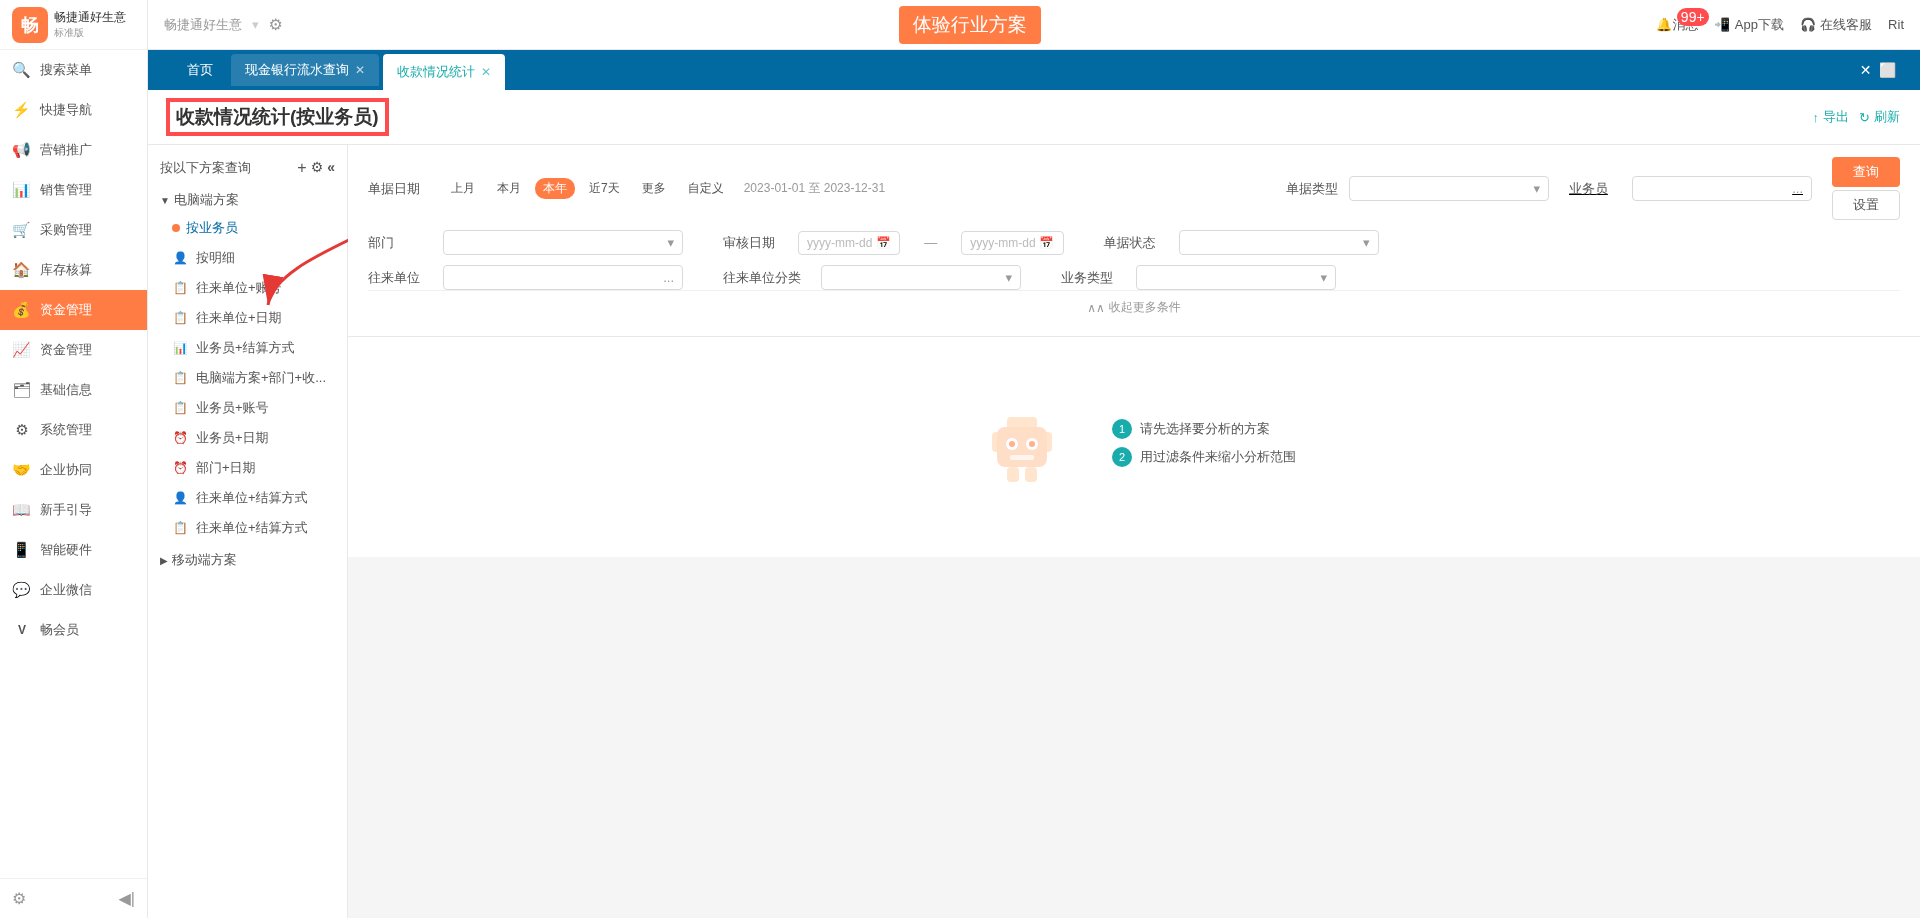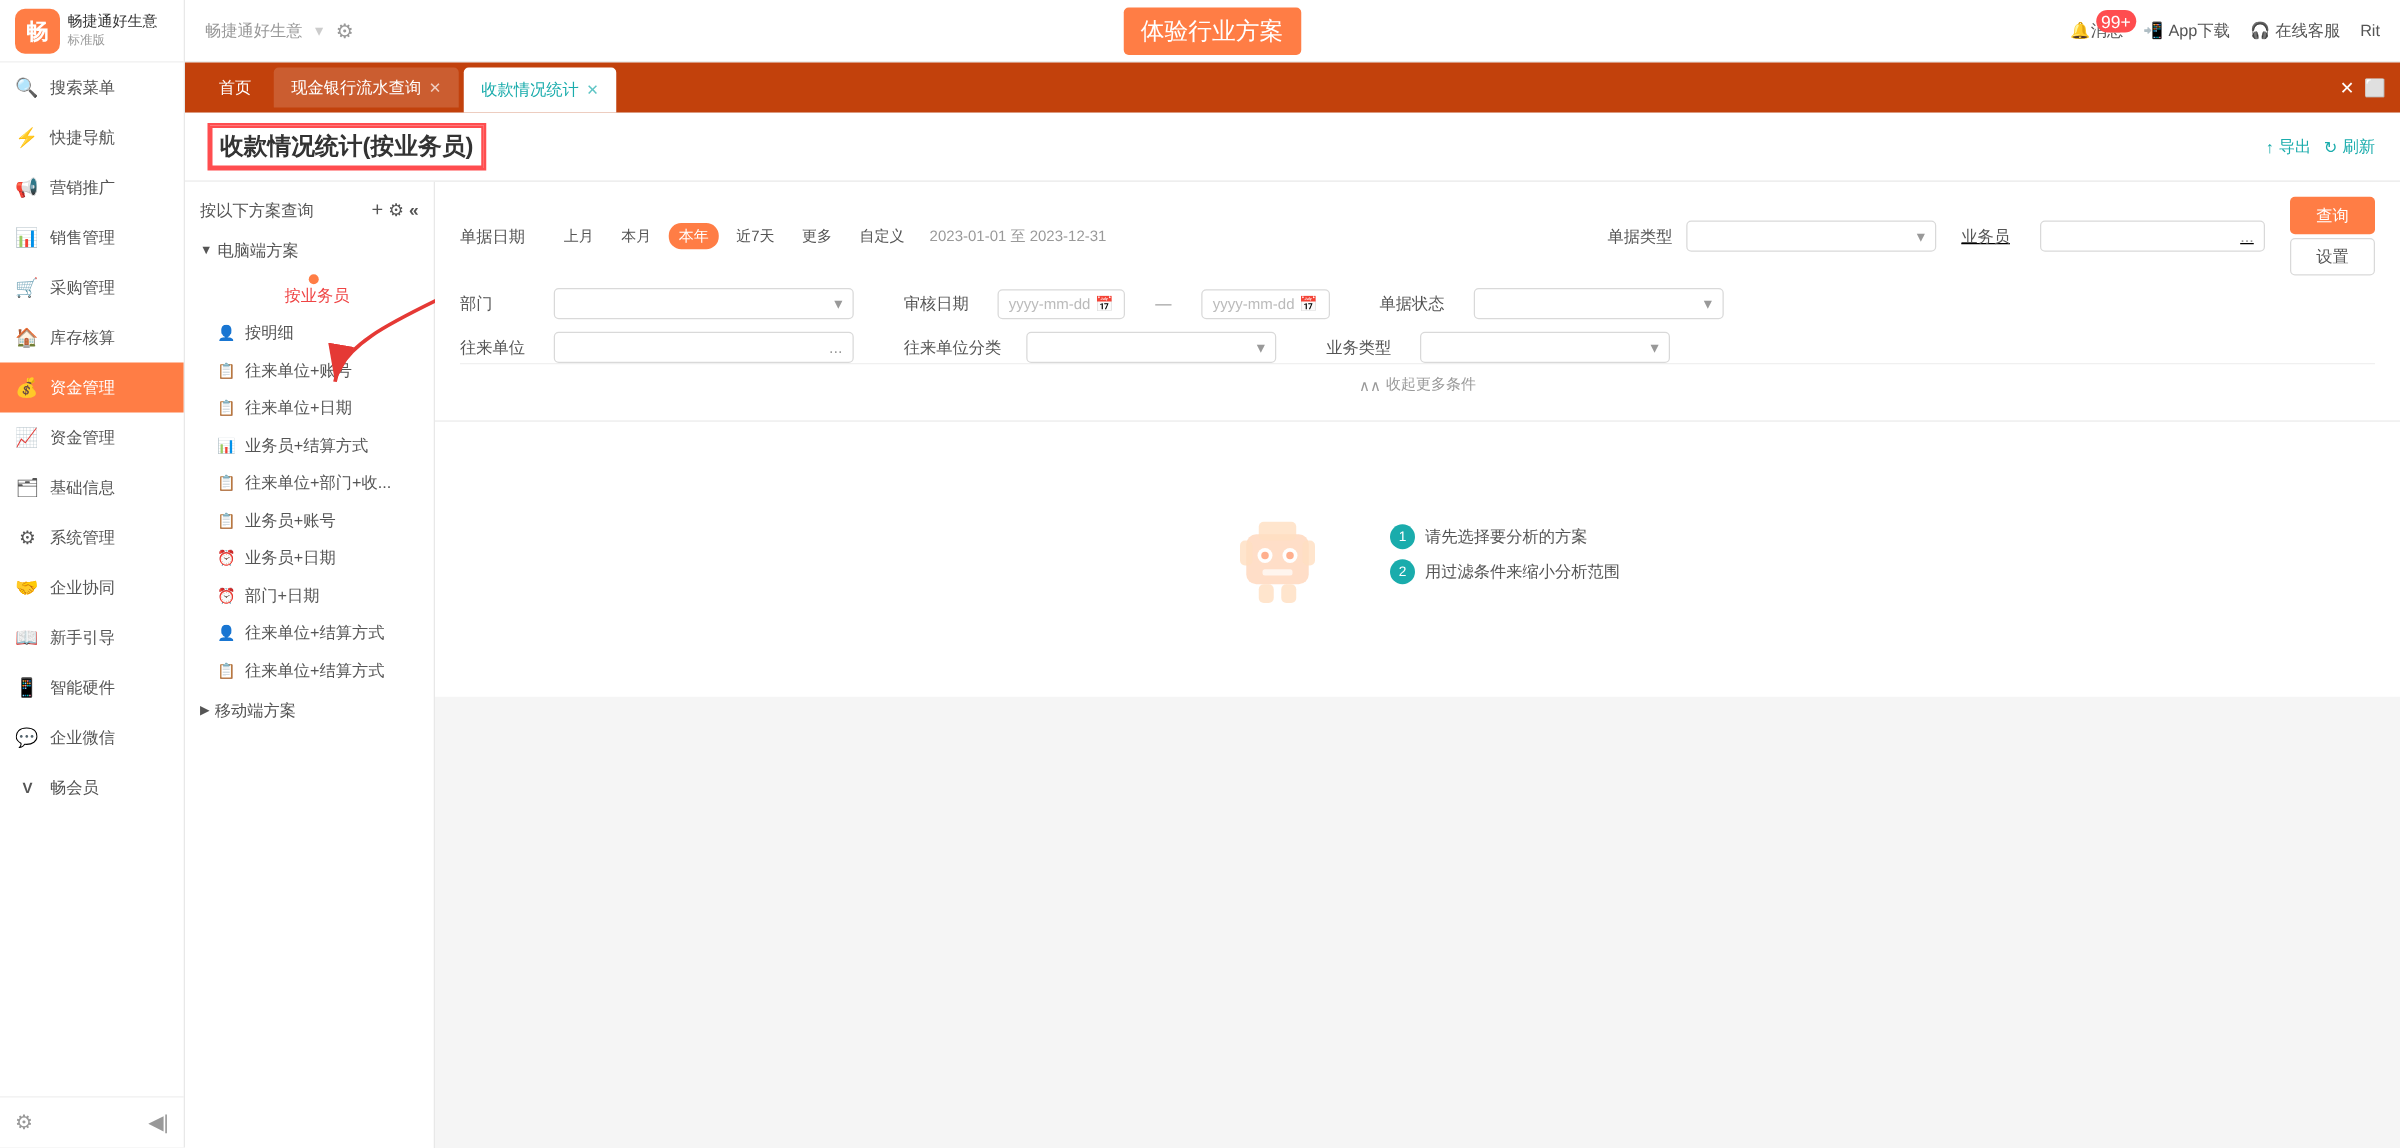--- a/index.html
+++ b/index.html
@@ -26,21 +26,21 @@
     .header-left { display: flex; align-items: center; gap: 10px; }
     .header-breadcrumb { color: #999; font-size: 13px; }
     .header-gear { color: #999; font-size: 16px; cursor: pointer; }
     .trial-btn { background: #ff7d45; color: white; border: none; border-radius: 4px; padding: 6px 14px; font-size: 19px; cursor: pointer; }
     .header-right { display: flex; align-items: center; gap: 16px; color: #555; font-size: 13px; }
     .msg-badge { position: relative; display: inline-flex; align-items: center; }
     .badge { background: #ff4d4f; color: white; border-radius: 10px; font-size: 14px; padding: 1px 4px; position: absolute; top: -8px; right: -10px; }
     .header-user { color: #555; }
 
     
-    .tab-bar { height: 40px; background: #c2410c; display: flex; align-items: stretch; padding: 0 11px; }
+    .tab-bar { height: 40px; background: #0369a1; display: flex; align-items: stretch; padding: 0 23px; }
     .tab-home { display: flex; align-items: center; padding: 0 16px; color: white; font-size: 13px; cursor: pointer; }
     .tab-item { display: flex; align-items: center; padding: 0 14px; color: white; font-size: 13px; cursor: pointer; background: rgba(255,255,255,0.15); margin: 4px 2px; border-radius: 4px 4px 0 0; }
     .tab-item.active { background: white; color: #1aacac; margin: 4px 2px 0; border-radius: 4px 4px 0 0; }
     .tab-close { margin-left: 6px; font-size: 12px; opacity: 0.7; }
     .tab-bar-right { margin-left: auto; display: flex; align-items: center; gap: 8px; color: white; font-size: 16px; }
 
     
     .page-content { flex: 1; overflow: auto; background: #f5f5f5; }
 
     
@@ -54,21 +54,21 @@
 
     
     .left-panel { width: 200px; background: white; border-right: 1px solid #e8e8e8; overflow-y: auto; padding: 8px 0; flex-shrink: 0; }
     .panel-header { display: flex; align-items: center; justify-content: space-between; padding: 6px 12px; color: #555; font-size: 13px; }
     .panel-header-icons { display: flex; gap: 4px; color: #999; }
     .panel-header-icons span { cursor: pointer; font-size: 14px; }
     .panel-section { margin: 4px 0; }
     .panel-section-title { display: flex; align-items: center; padding: 4px 12px; color: #555; font-size: 13px; cursor: pointer; }
     .panel-section-title .arrow { margin-right: 4px; font-size: 10px; }
     .panel-item { display: flex; align-items: center; padding: 6px 12px 6px 24px; color: #555; font-size: 13px; cursor: pointer; }
-    .panel-item.active { color: #ef4444; flex-direction: column; }
+    .panel-item.active { color: #0369a1; }
     .panel-item .item-icon { width: 18px; height: 18px; margin-right: 6px; display: flex; align-items: center; justify-content: center; font-size: 12px; color: #999; flex-shrink: 0; }
     .active-dot { width: 8px; height: 8px; background: #ff7d45; border-radius: 50%; margin-right: 6px; }
 
     
     .right-content { flex: 1; overflow: auto; }
 
     
     .filter-area { background: white; padding: 12px 20px; border-bottom: 1px solid #e8e8e8; }
     .filter-row { display: flex; align-items: center; gap: 20px; margin-bottom: 10px; }
     .filter-label { color: #555; font-size: 13px; white-space: nowrap; min-width: 55px; }
@@ -299,21 +299,21 @@
             <span>往来单位+日期</span>
           </div>
 
           <div class="panel-item">
             <span class="item-icon">📊</span>
             <span>业务员+结算方式</span>
           </div>
 
           <div class="panel-item">
             <span class="item-icon">📋</span>
-            <span>往来单位+部门+收...</span>
+            <span>电脑端方案+部门+收...</span>
           </div>
 
           <div class="panel-item">
             <span class="item-icon">📋</span>
             <span>业务员+账号</span>
           </div>
 
           <div class="panel-item">
             <span class="item-icon">⏰</span>
             <span>业务员+日期</span>

